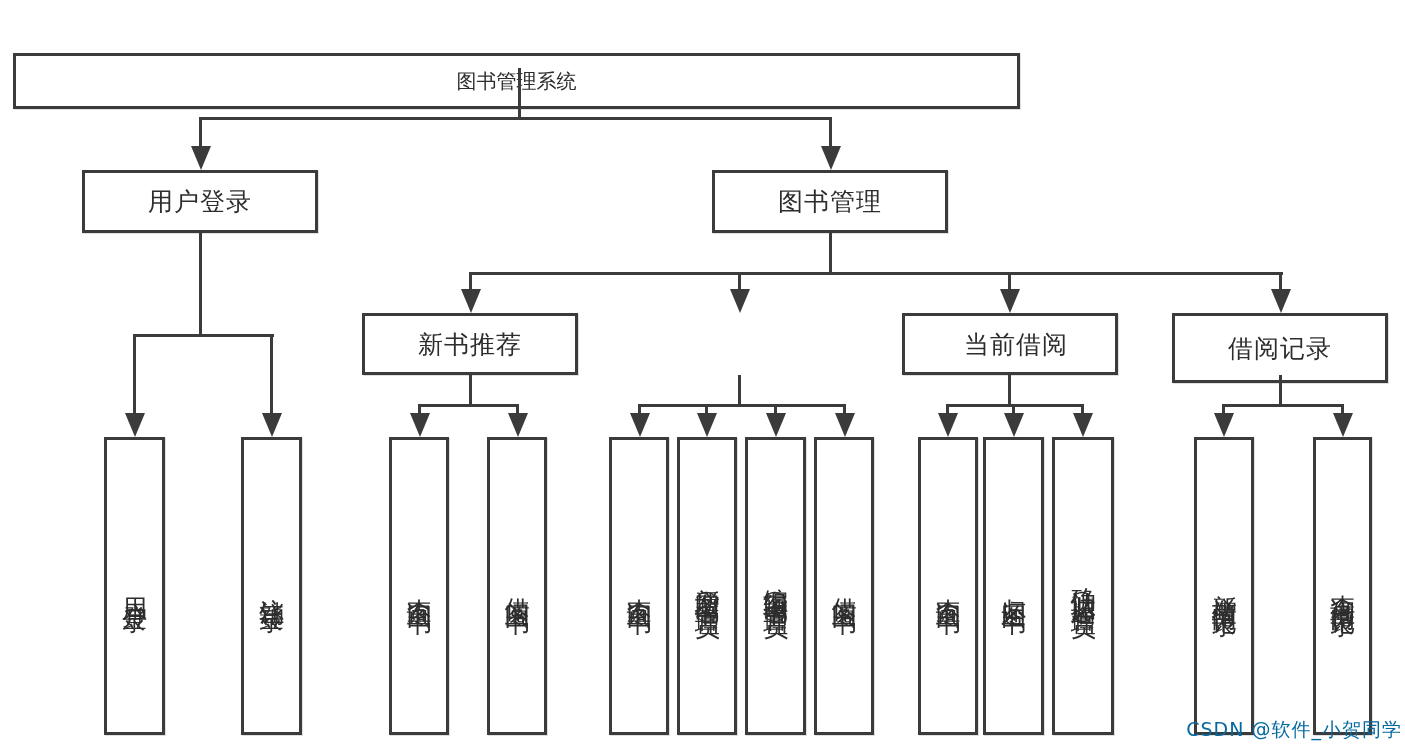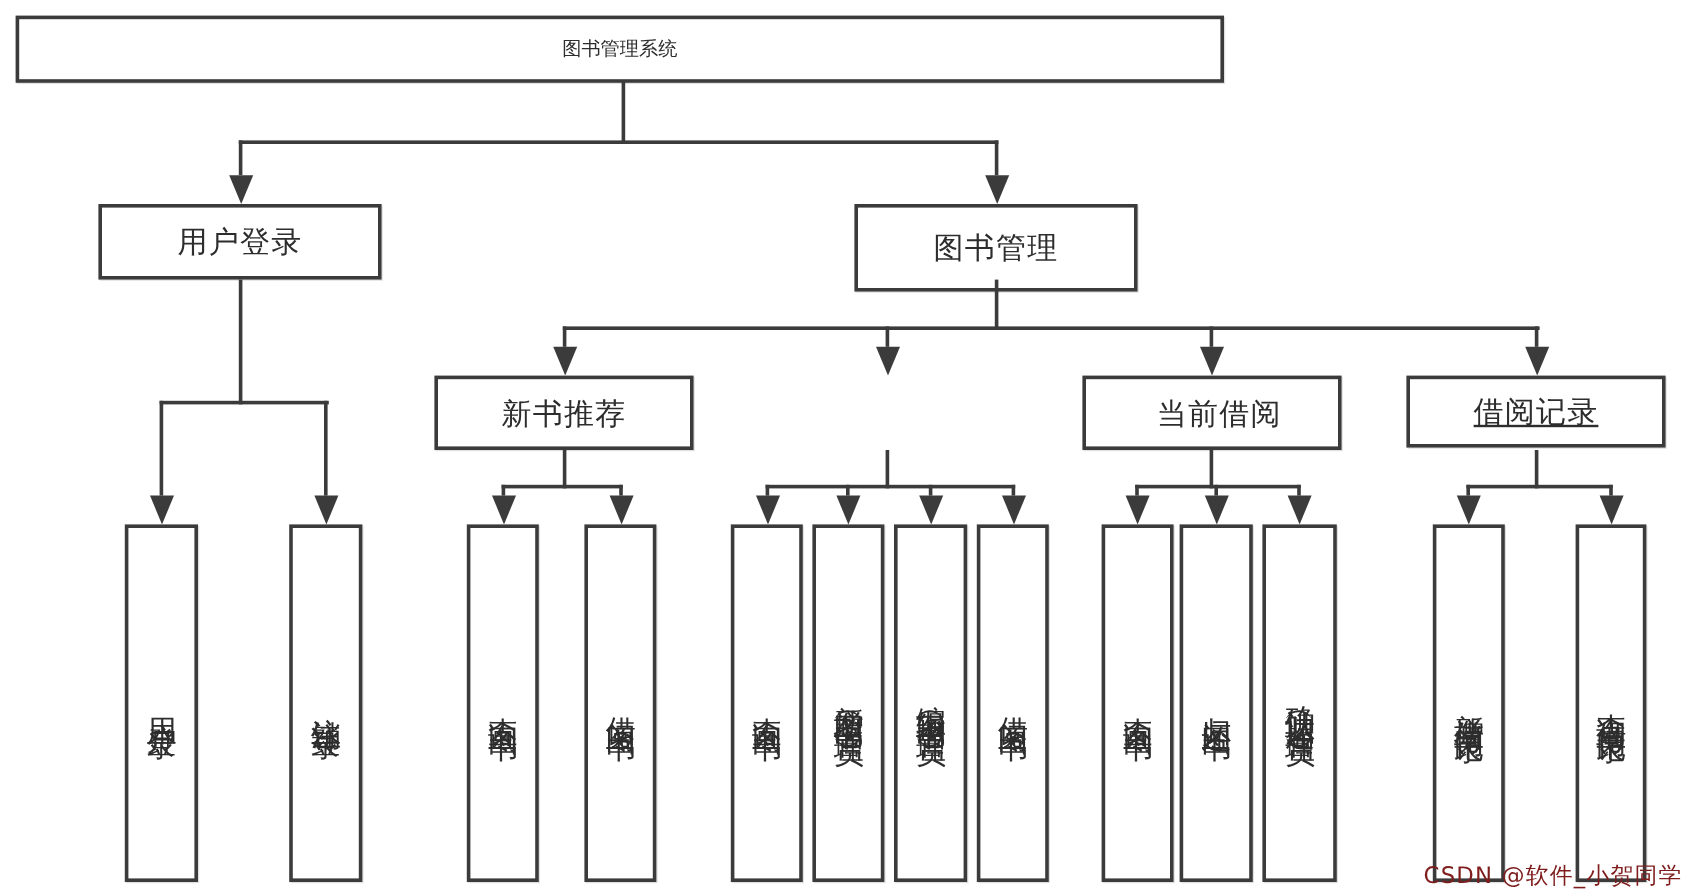--- a/index.html
+++ b/index.html
@@ -15,21 +15,21 @@
     box-sizing:border-box;
     border:3px solid #3b3b3b;
     background:#ffffff;
     display:flex;
     align-items:center;
     justify-content:center;
     color:#2d2d2d;
     box-shadow:1px 1px 0 rgba(0,0,0,0.12);
   }
   .hnode{font-size:25px;letter-spacing:1px;}
-  .rootnode{font-size:16px;}
+  .rootnode{font-size:20px;margin-top:40px;}
   .vnode span{
     writing-mode:vertical-rl;
     text-orientation:mixed;
     font-size:25px;
     letter-spacing:4px;
     line-height:1.1;
     white-space:nowrap;
   }
   .hline,.vline{
     position:absolute;
@@ -50,41 +50,41 @@
     border:10px solid transparent;
     border-bottom:none;
     border-top:24px solid #3b3b3b;
   }
   .watermark{
     position:absolute;
     right:3px;
     bottom:4px;
     font-size:19px;
     letter-spacing:1px;
-    color:#7f1d1d;
+    color:#0369a1;
   }
 </style>
 </head>
 <body>
 
 <div id="canvas">
 
   <div class="node rootnode" style="left:13px;top:13px;width:1007px;height:56px;">
     <span>图书管理系统</span>
   </div>
 
   <div class="vline" style="left:518px;top:68px;width:3px;height:52px;"></div>
   <div class="hline" style="left:199px;top:117px;width:633px;height:3px;"></div>
   <div class="arrow" style="left:199px;top:117px;height:29px;"></div>
   <div class="arrow" style="left:829px;top:117px;height:29px;"></div>
 
   <div class="node hnode" style="left:82px;top:170px;width:236px;height:63px;">
     <span>用户登录</span>
   </div>
-  <div class="node hnode" style="left:712px;top:170px;width:236px;height:73px;">
+  <div class="node hnode" style="left:712px;top:170px;width:236px;height:63px;">
     <span>图书管理</span>
   </div>
 
   <div class="vline" style="left:199px;top:233px;width:3px;height:104px;"></div>
   <div class="hline" style="left:133px;top:334px;width:141px;height:3px;"></div>
   <div class="arrow" style="left:133px;top:334px;height:79px;"></div>
   <div class="arrow" style="left:270px;top:334px;height:79px;"></div>
 
   <div class="vline" style="left:829px;top:233px;width:3px;height:42px;"></div>
   <div class="hline" style="left:469px;top:272px;width:814px;height:3px;"></div>
@@ -92,21 +92,21 @@
   <div class="arrow" style="left:738px;top:272px;height:17px;"></div>
   <div class="arrow" style="left:1008px;top:272px;height:17px;"></div>
   <div class="arrow" style="left:1279px;top:272px;height:17px;"></div>
 
   <div class="node hnode" style="left:362px;top:313px;width:216px;height:62px;">
     <span>新书推荐</span>
   </div>
   <div class="node hnode" style="left:902px;top:313px;width:216px;height:62px;padding-left:12px;">
     <span>当前借阅</span>
   </div>
-  <div class="node hnode" style="left:1172px;top:313px;width:216px;height:60px;text-decoration:underline;">
+  <div class="node hnode" style="left:1172px;top:313px;width:216px;height:70px;">
     <span>借阅记录</span>
   </div>
 
   <div class="vline" style="left:469px;top:375px;width:3px;height:32px;"></div>
   <div class="hline" style="left:418px;top:404px;width:101px;height:3px;"></div>
   <div class="arrow" style="left:418px;top:404px;height:9px;"></div>
   <div class="arrow" style="left:516px;top:404px;height:9px;"></div>
 
   <div class="vline" style="left:738px;top:375px;width:3px;height:32px;"></div>
   <div class="hline" style="left:638px;top:404px;width:208px;height:3px;"></div>

